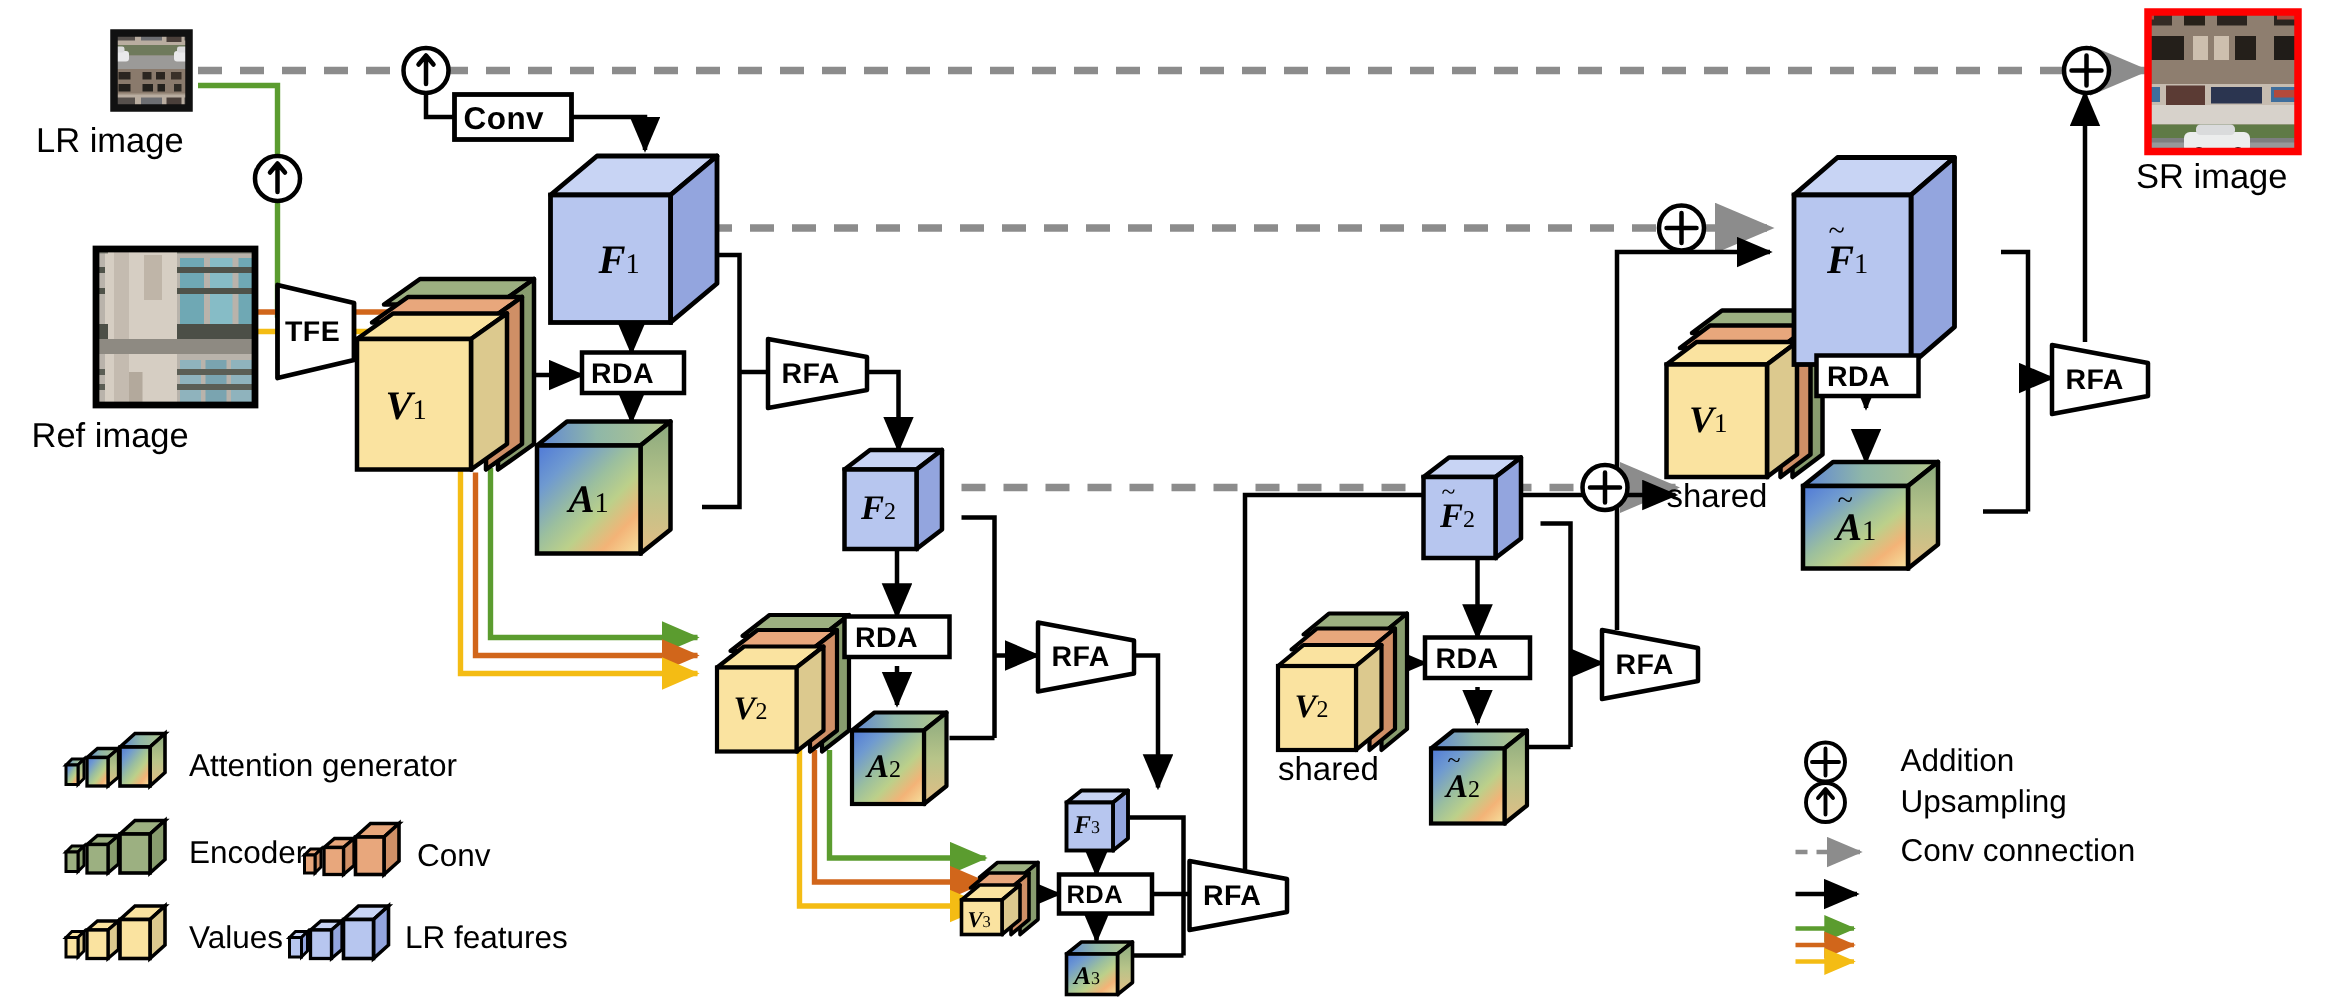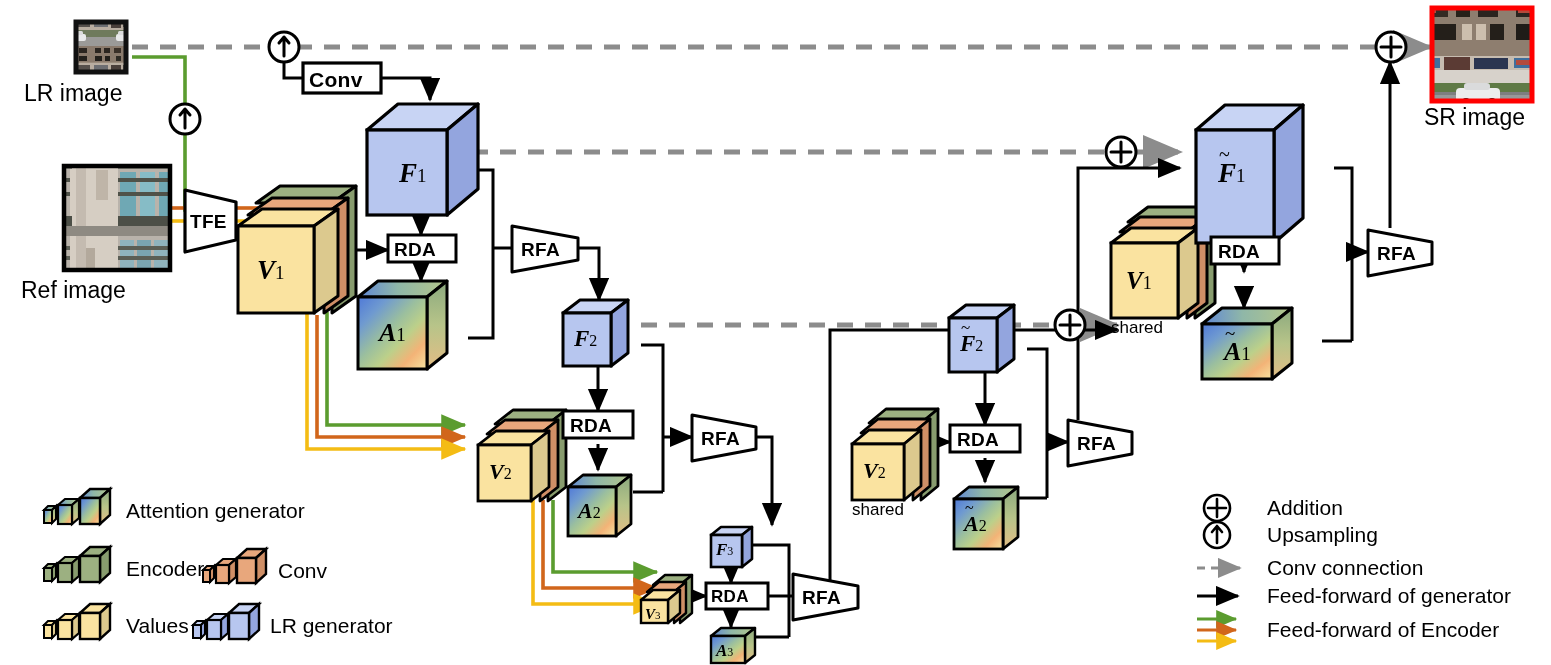--- a/index.html
+++ b/index.html
@@ -3,21 +3,21 @@
 <meta charset="utf-8">
 <style>
   html,body{margin:0;padding:0;background:#ffffff;}
   body{width:1551px;height:665px;font-family:"Liberation Sans",sans-serif;overflow:hidden;}
   #stage{position:relative;width:1551px;height:479px;background:#fff;}
   svg.layer{position:absolute;left:0;top:0;width:1551px;height:665px;overflow:visible;}
   .lbl{position:absolute;font-family:"Liberation Sans",sans-serif;color:#000;white-space:nowrap;}
   .cap{font-size:23px;}
   .boxtxt{font-size:19px;font-weight:bold;letter-spacing:.3px;}
   .legtxt{font-size:21px;}
-  .sharedtxt{font-size:17px;}
+  .sharedtxt{font-size:22px;}
   .cube-lab{font-family:"Liberation Serif",serif;font-style:italic;font-weight:bold;}
 </style>
 </head>
 <body>
 
 <div id="stage">
 
   <svg class="layer" viewBox="0 0 1551 665">
     <defs>
       <marker id="ah-black" markerWidth="9" markerHeight="9" refX="7.4" refY="3.4" orient="auto">
@@ -563,21 +563,19 @@
     <span class="cube-lab" style="font-size:22px;">V</span><span style="font-size:16px;font-family:'Liberation Serif',serif;">2</span>
   </div>
 
   <div class="lbl sharedtxt" style="left:1111px;top:318px;">shared</div>
   <div class="lbl sharedtxt" style="left:852px;top:500px;">shared</div>
 
   <div class="lbl legtxt" style="left:126px;top:499px;">Attention generator</div>
   <div class="lbl legtxt" style="left:126px;top:557px;">Encoder</div>
   <div class="lbl legtxt" style="left:278px;top:559px;">Conv</div>
   <div class="lbl legtxt" style="left:126px;top:614px;">Values</div>
-  <div class="lbl legtxt" style="left:270px;top:614px;">LR generator</div>
+  <div class="lbl legtxt" style="left:270px;top:614px;">LR features</div>
 
   <div class="lbl legtxt" style="left:1267px;top:496px;">Addition</div>
   <div class="lbl legtxt" style="left:1267px;top:523px;">Upsampling</div>
   <div class="lbl legtxt" style="left:1267px;top:556px;">Conv connection</div>
-  <div class="lbl legtxt" style="left:1267px;top:584px;">Feed-forward of generator</div>
-  <div class="lbl legtxt" style="left:1267px;top:618px;">Feed-forward of Encoder</div>
 
 </div>
 
 </body></html>

